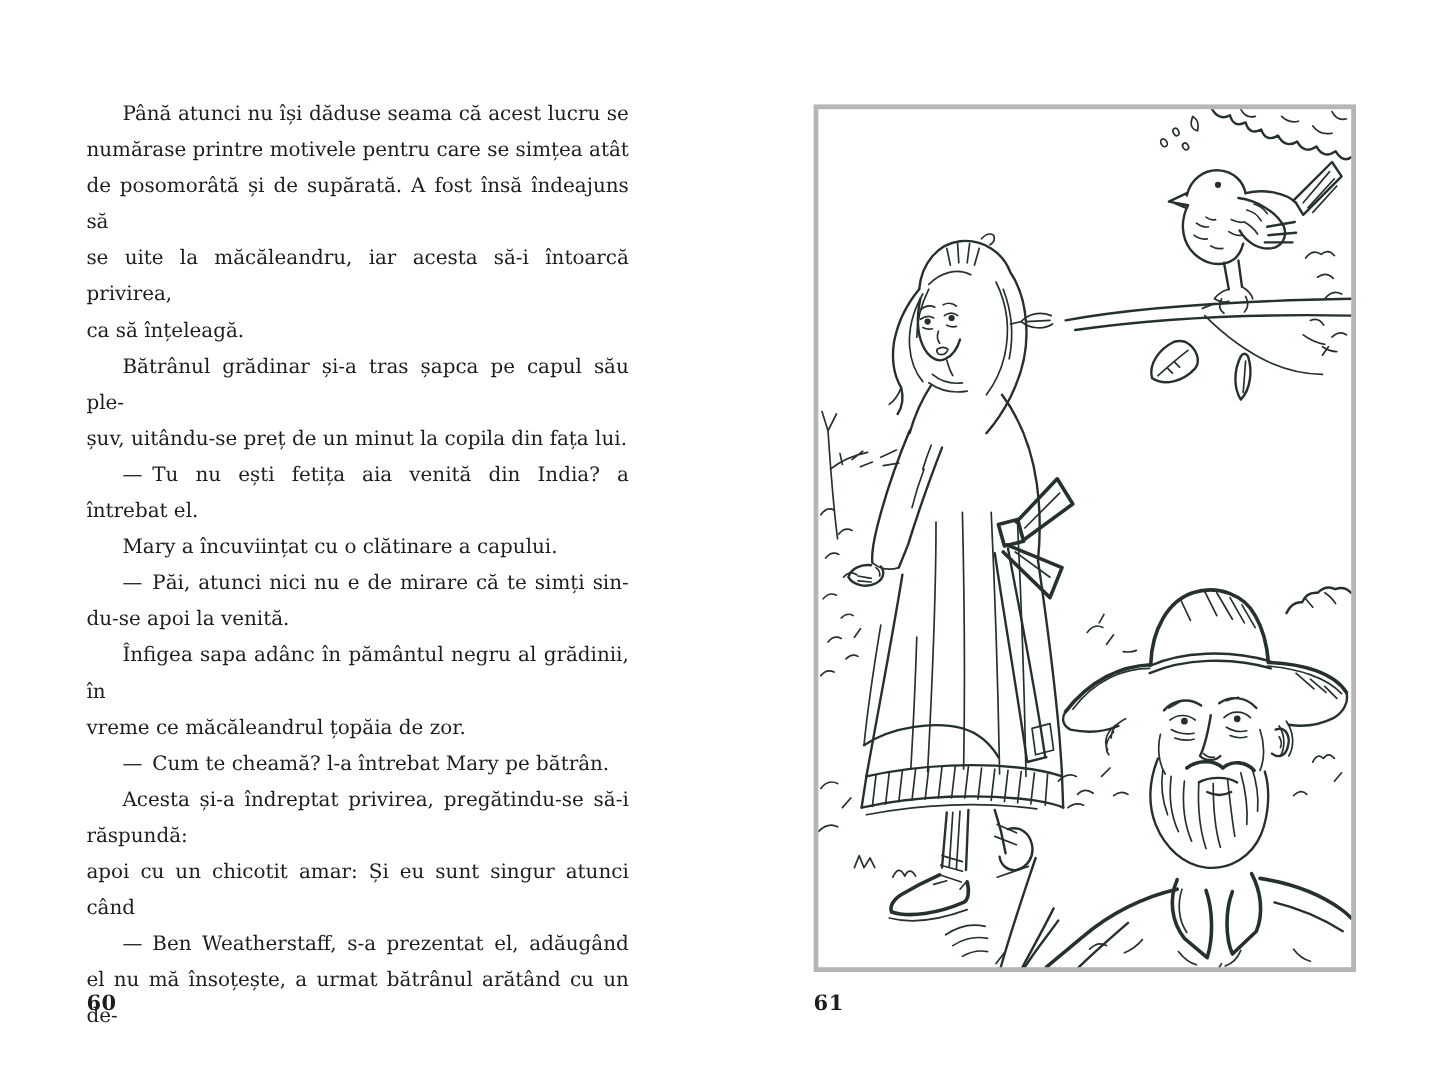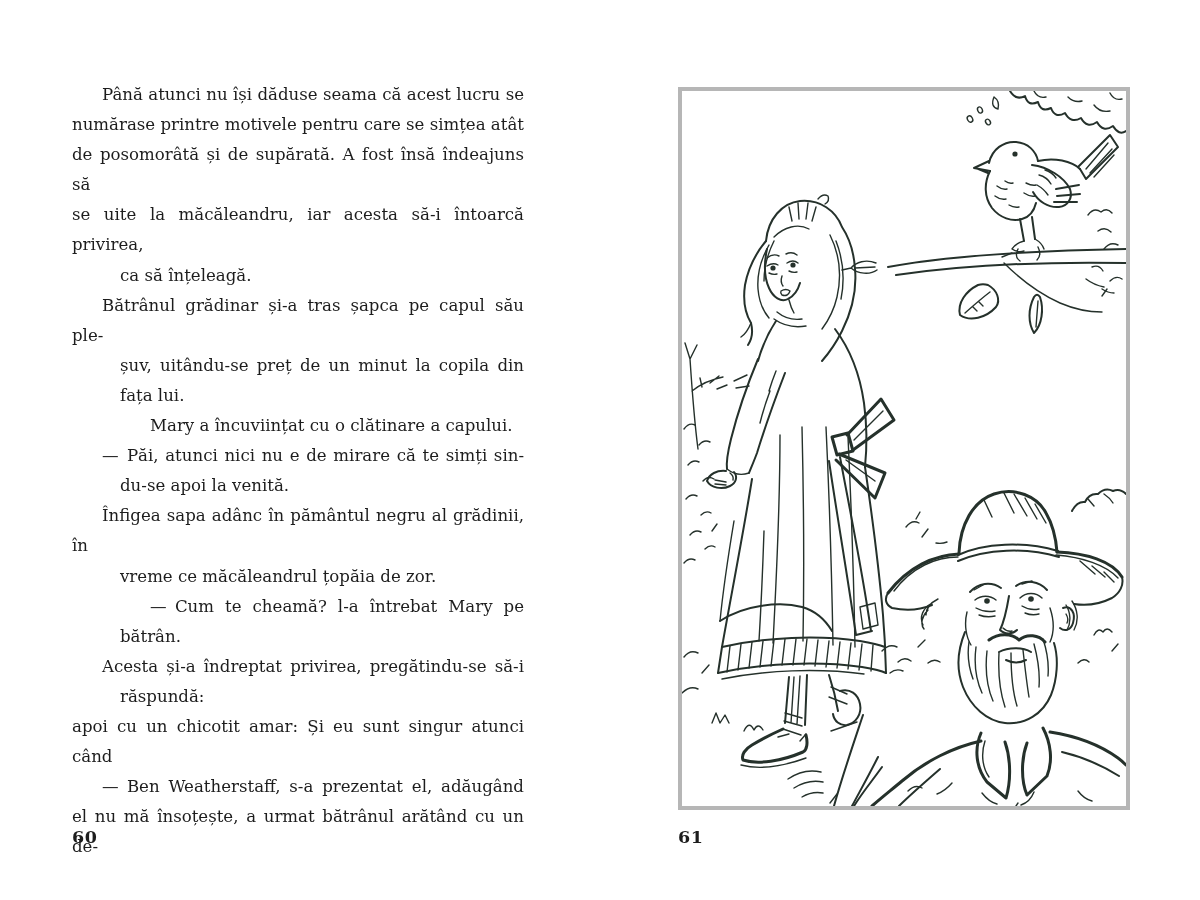--- a/index.html
+++ b/index.html
@@ -1,21 +1,21 @@
 <!DOCTYPE html>
 <html><head>
 <meta charset="utf-8">
 <style>
   html,body{margin:0;padding:0;background:#ffffff;}
   .canvas{position:relative;width:1200px;height:900px;background:#fff;overflow:hidden;
           font-family:"DejaVu Serif","Liberation Serif",serif;color:#1d1d1d;padding-left:40px;}
   
   .text-column{position:absolute;left:72px;top:80px;width:452px;font-size:16.6px;line-height:30.1px;}
   .para .line{text-align:justify;text-align-last:justify;white-space:normal;}
-  .para .line.last{text-align-last:left;margin-left:48px;}
+  .para .line.last{text-align-last:left;}
   .para .line.first{text-indent:30px;}
   
   .page-footer{position:absolute;top:820px;width:452px;height:34px;display:flex;
                align-items:flex-start;justify-content:center;gap:8px;flex-direction:column;}
   .page-footer.left{left:72px;}
   .page-footer.right{left:678px;}
   .pagenum{font-size:17.5px;font-weight:bold;letter-spacing:.5px;}
   .key{display:block;}
   .flip{transform:scaleX(-1);}
   .ko{fill:none;stroke:#575757;stroke-width:1.2;}
@@ -59,20 +59,23 @@
         <div class="para">
           <div class="line first">Până atunci nu își dăduse seama că acest lucru se</div>
           <div class="line">numărase printre motivele pentru care se simțea atât</div>
           <div class="line">de posomorâtă și de supărată. A fost însă îndeajuns să</div>
           <div class="line">se uite la măcăleandru, iar acesta să-i întoarcă privirea,</div>
           <div class="line last">ca să înțeleagă.</div>
         </div>
         <div class="para">
           <div class="line first">Bătrânul grădinar și-a tras șapca pe capul său ple-</div>
           <div class="line last">șuv, uitându-se preț de un minut la copila din fața lui.</div>
+        </div>
+        <div class="para">
+          <div class="line first last">— Tu nu ești fetița aia venită din India? a întrebat el.</div>
         </div>
         <div class="para">
           <div class="line first last">Mary a încuviințat cu o clătinare a capului.</div>
         </div>
         <div class="para">
           <div class="line first">— Păi, atunci nici nu e de mirare că te simți sin-</div>
           <div class="line last">du-se apoi la venită.</div>
         </div>
         <div class="para">
           <div class="line first">Înfigea sapa adânc în pământul negru al grădinii, în</div>

